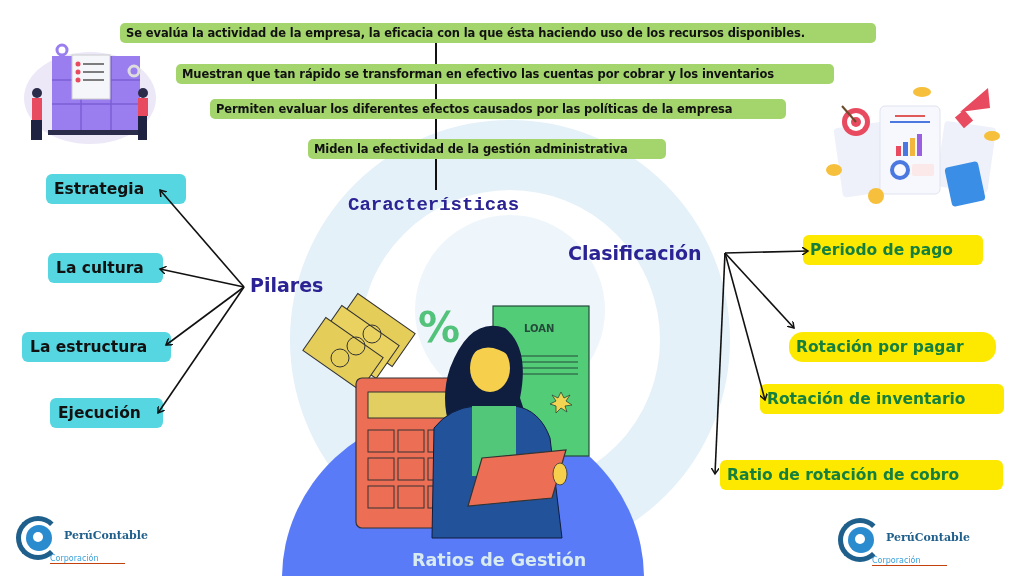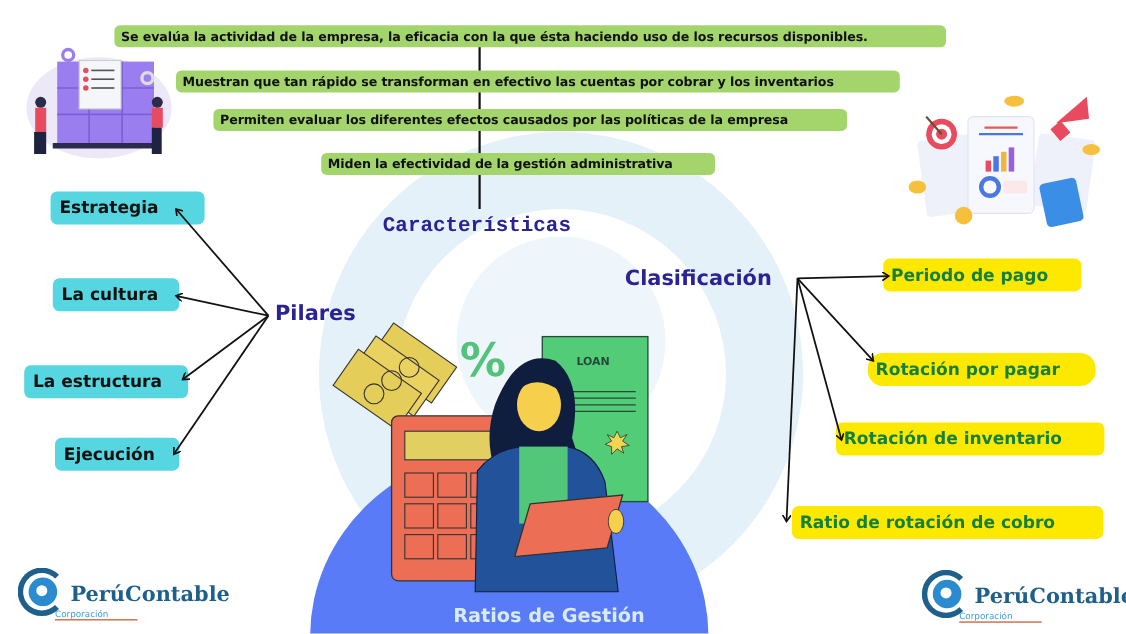--- a/index.html
+++ b/index.html
@@ -8,42 +8,42 @@
 
   .abs { position: absolute; }
 
   
   .wm-ring { position: absolute; left: 290px; top: 120px; width: 440px; height: 440px; border-radius: 50%;
     border: 70px solid #e4f1f9; }
   .wm-ring2 { position: absolute; left: 415px; top: 215px; width: 190px; height: 190px; border-radius: 50%; background: #eef6fb; }
 
   
   .green-box { position: absolute; background: #a4d56c; border-radius: 5px; height: 20px;
-    font-weight: bold; font-size: 11.5px; color: #111; line-height: 20px; padding: 0 6px; white-space: nowrap; letter-spacing: -0.1px; }
+    font-weight: bold; font-size: 11.5px; color: #111; line-height: 20px; padding: 0 6px; white-space: nowrap; letter-spacing: -0.1px; margin-left: 16px; }
 
   
   .cyan-box { position: absolute; background: #55d6e0; border-radius: 6px; height: 30px;
     font-weight: bold; font-size: 15.5px; color: #111; line-height: 30px; padding: 0 8px; white-space: nowrap; }
 
   
   .yellow-box { position: absolute; background: #fde800; border-radius: 6px; height: 30px;
     font-weight: bold; font-size: 15.5px; color: #15803d; line-height: 30px; padding: 0 7px; white-space: nowrap; }
 
   .heading { position: absolute; font-weight: bold; font-size: 19px; color: #2b2394; white-space: nowrap; }
 
   .center-dome { position: absolute; left: 282px; top: 408px; width: 362px; height: 340px; border-radius: 50%; background: #5a7bf7; }
   .center-label { position: absolute; left: 412px; top: 550px; font-weight: bold; font-size: 17.5px; color: #d8ebf1; white-space: nowrap; text-align: center; }
 
   
   .logo { position: absolute; width: 170px; height: 50px; }
   .logo .mark { position: absolute; left: 0; top: 4px; width: 44px; height: 44px; border-radius: 50%; border: 5px solid #1f5f8b; border-right-color: transparent; }
   .logo .mark-inner { position: absolute; left: 10px; top: 13px; width: 26px; height: 26px; border-radius: 50%; background: #2a8ccf; }
   .logo .mark-dot { position: absolute; left: 17px; top: 20px; width: 10px; height: 10px; border-radius: 50%; background: #fff; }
   .logo .corp { position: absolute; left: 34px; top: 6px; font-size: 8px; color: #3aa0d8; border-bottom: 1px solid #c2410c; padding-right: 26px; white-space: nowrap; margin-top: 36px; }
-  .logo .brand { position: absolute; left: 48px; top: 17px; font-family: "DejaVu Serif", "Liberation Serif", serif; font-weight: bold; font-size: 19px; color: #1f5f8b; white-space: nowrap; }
+  .logo .brand { position: absolute; left: 48px; top: 17px; font-family: "DejaVu Serif", "Liberation Serif", serif; font-weight: bold; font-size: 11px; color: #1f5f8b; white-space: nowrap; }
 
   svg { position: absolute; overflow: visible; }
 </style>
 </head>
 <body>
 
 <div class="wm-ring"></div>
 <div class="wm-ring2"></div>
 
 <div class="abs" style="left:18px;top:38px;width:140px;height:108px;">
@@ -177,21 +177,21 @@
   </defs>
   <line x1="244" y1="287" x2="160" y2="190" stroke="#111" stroke-width="1.6" marker-end="url(#arrowOpen)"></line>
   <line x1="244" y1="287" x2="160" y2="269" stroke="#111" stroke-width="1.6" marker-end="url(#arrowOpen)"></line>
   <line x1="244" y1="287" x2="166" y2="345" stroke="#111" stroke-width="1.6" marker-end="url(#arrowOpen)"></line>
   <line x1="244" y1="287" x2="158" y2="413" stroke="#111" stroke-width="1.6" marker-end="url(#arrowOpen)"></line>
 </svg>
 
 <div class="heading" style="left:568px;top:242px;">Clasificación</div>
 
 <div class="yellow-box" style="left:803px;top:235px;width:180px;">Periodo de pago</div>
-<div class="yellow-box" style="left:789px;top:321px;width:207px;border-radius:14px;">Rotación por pagar</div>
+<div class="yellow-box" style="left:789px;top:332px;width:207px;border-radius:14px;">Rotación por pagar</div>
 <div class="yellow-box" style="left:760px;top:384px;width:244px;">Rotación de inventario</div>
 <div class="yellow-box" style="left:720px;top:460px;width:283px;">Ratio de rotación de cobro</div>
 
 <svg width="1024" height="576" style="left:0;top:0">
   <line x1="725" y1="253" x2="808" y2="251" stroke="#111" stroke-width="1.6" marker-end="url(#arrowOpen)"></line>
   <line x1="725" y1="253" x2="794" y2="328" stroke="#111" stroke-width="1.6" marker-end="url(#arrowOpen)"></line>
   <line x1="725" y1="253" x2="765" y2="400" stroke="#111" stroke-width="1.6" marker-end="url(#arrowOpen)"></line>
   <line x1="725" y1="253" x2="715" y2="474" stroke="#111" stroke-width="1.6" marker-end="url(#arrowOpen)"></line>
 </svg>
 

